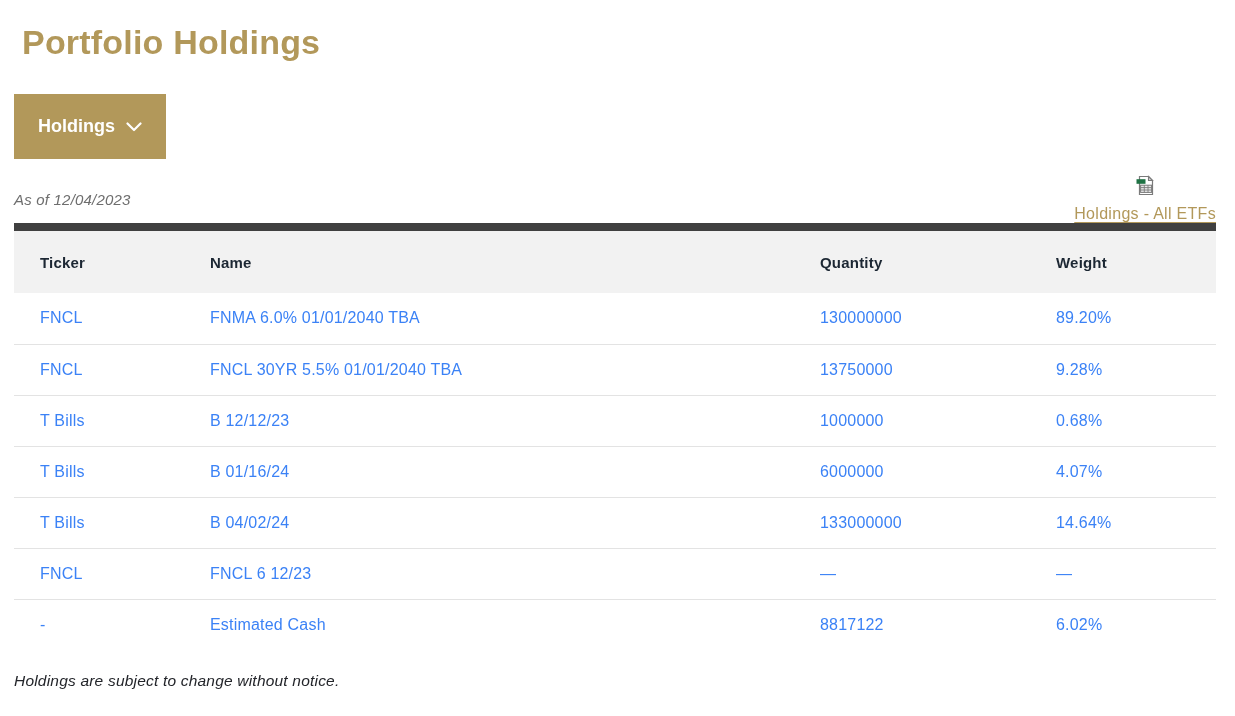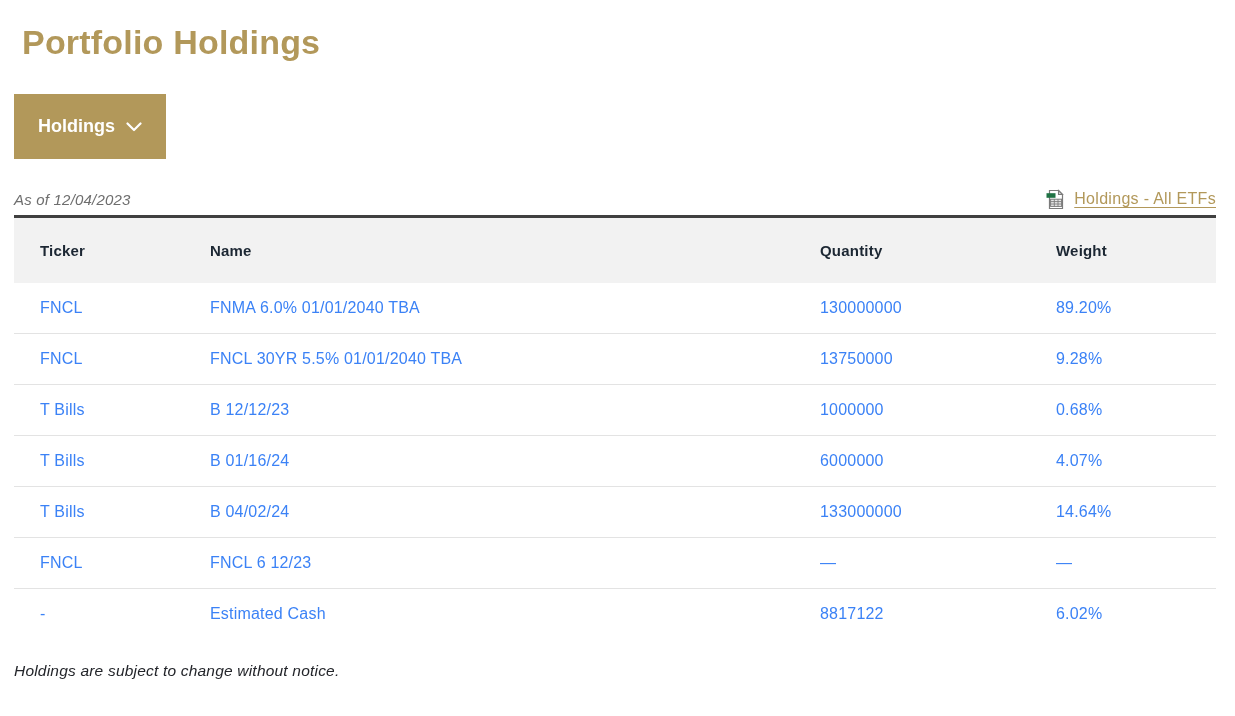--- a/index.html
+++ b/index.html
@@ -57,31 +57,32 @@
   }
   .etf-link {
     display: inline-flex;
     align-items: center;
     gap: 9px;
     color: #b2985a;
     font-size: 16px;
     letter-spacing: 0.3px;
     text-decoration: none;
     cursor: pointer;
+    flex-direction: column;
   }
   .etf-link .link-text {
     text-decoration: underline;
     text-underline-offset: 3px;
   }
   .etf-link svg { display: block; }
   table.holdings {
-    margin-top: 4px;
+    margin-top: 12px;
     width: 1202px;
     border-collapse: collapse;
-    border-top: 3px solid #404040;
+    border-top: 8px solid #404040;
     table-layout: fixed;
   }
   table.holdings thead th {
     background: #f2f2f2;
     height: 66px;
     text-align: left;
     vertical-align: middle;
     padding: 0 8px 0 26px;
     font-size: 15px;
     font-weight: 700;

